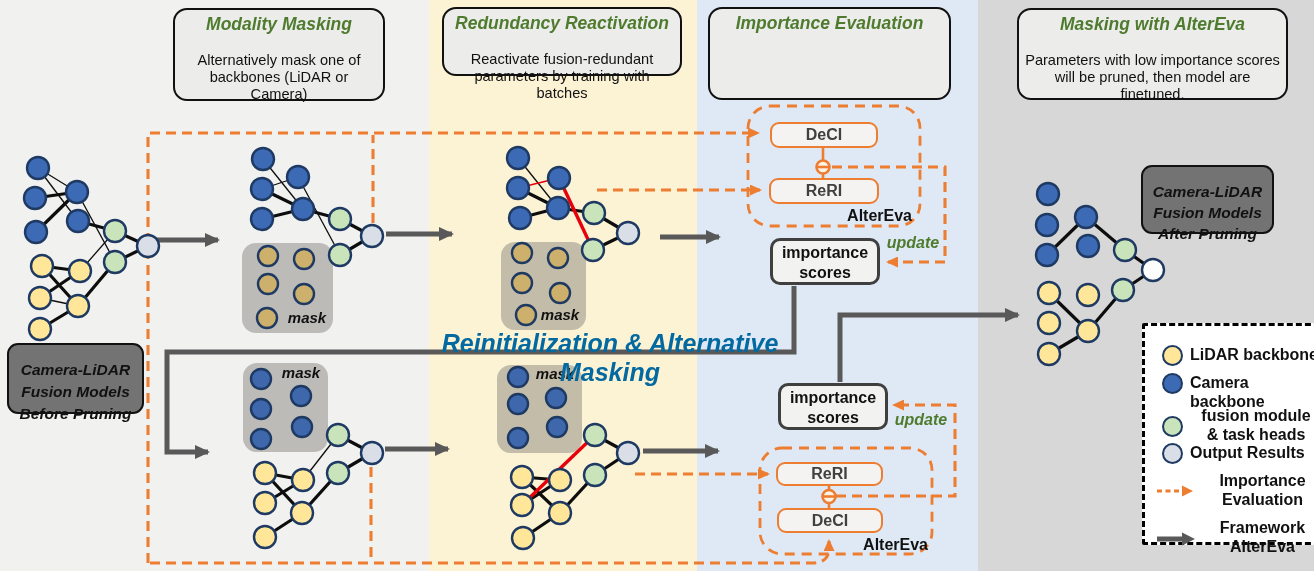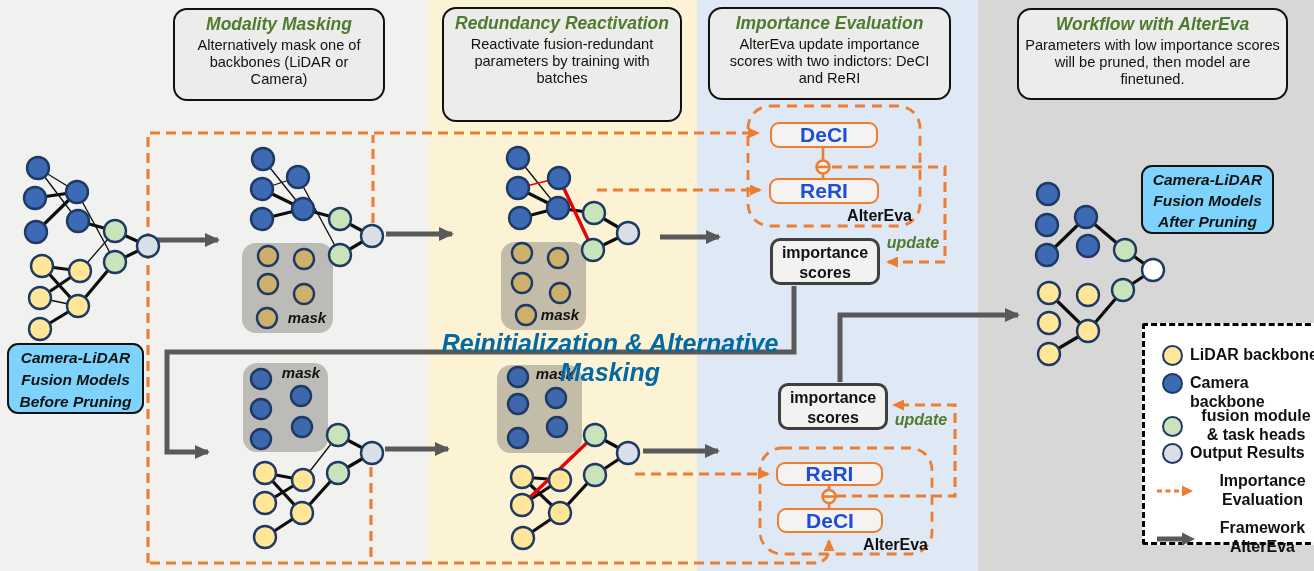--- a/index.html
+++ b/index.html
@@ -5,26 +5,26 @@
   html,body{margin:0;padding:0;background:#fff;}
   .fig{position:relative;width:1314px;height:571px;overflow:hidden;
        font-family:"Liberation Sans",sans-serif;background:#f1f1f0;}
   .abs{position:absolute;}
   .band{position:absolute;top:0;height:571px;}
   .layer{position:absolute;left:0;top:0;}
   .pre{white-space:pre-line;}
   .stagebox{position:absolute;background:#ececeb;border:2.5px solid #111;
             border-radius:14px;text-align:center;padding:4px 6px;box-sizing:border-box;}
   .stagetitle{font-size:17.5px;font-weight:bold;font-style:italic;color:#4e7b2e;line-height:1.2;}
-  .stagebody{font-size:14.6px;color:#111;line-height:1.17;margin-top:2px;}
-  .greenbox{position:absolute;background:#7dd3fc;border:2.5px solid #111;border-radius:11px;
+  .stagebody{font-size:14.6px;color:#111;line-height:1.17;margin-top:17px;}
+  .greenbox{position:absolute;background:#737373;border:2.5px solid #111;border-radius:11px;
             text-align:center;font-weight:bold;font-style:italic;font-size:15.5px;
-            line-height:1.4;color:#111;box-sizing:border-box;padding-top:2px;}
+            line-height:1.4;color:#111;box-sizing:border-box;padding-top:14px;}
   .orangebox{position:absolute;background:#f4f3f1;border:2.5px solid #ED7D31;border-radius:9px;
-             text-align:center;font-weight:bold;font-size:21px;color:#1d4ed8;box-sizing:border-box;}
+             text-align:center;font-weight:bold;font-size:16px;color:#404040;box-sizing:border-box;}
   .impbox{position:absolute;background:#f2f2f1;border:3px solid #3f3f3f;border-radius:10px;
           text-align:center;font-weight:bold;font-size:16px;line-height:1.22;color:#111;
           box-sizing:border-box;padding-top:2px;}
   .masklbl{position:absolute;font-weight:bold;font-style:italic;font-size:15px;color:#111;
            text-align:center;}
   .update{position:absolute;font-weight:bold;font-style:italic;font-size:16px;color:#4e7b2e;
           text-align:center;}
   .altereva{position:absolute;font-weight:bold;font-size:16px;color:#111;text-align:right;}
   .reinit{position:absolute;font-weight:bold;font-style:italic;font-size:25px;color:#0369a1;
           text-align:center;}
@@ -298,30 +298,29 @@
           <circle cx="1123" cy="290" r="11" fill="#c9e3ba"></circle>
         <circle cx="1153" cy="270" r="11" fill="#fdfdfd"></circle>
       </g>
     </g>
   </svg>
 
   <div class="stagebox" style="left:173px;top:8px;width:212px;height:93px;">
     <div class="stagetitle">Modality Masking</div>
     <div class="stagebody">Alternatively mask one of backbones (LiDAR or Camera)</div>
   </div>
-  <div class="stagebox" style="left:442px;top:7px;width:240px;height:115px;">
+  <div class="stagebox" style="left:442px;top:7px;width:240px;height:69px;">
     <div class="stagetitle">Redundancy Reactivation</div>
     <div class="stagebody">Reactivate fusion-redundant parameters by training with batches</div>
   </div>
   <div class="stagebox" style="left:708px;top:7px;width:243px;height:93px;">
     <div class="stagetitle">Importance Evaluation</div>
-    <div class="stagebody">AlterEva update importance scores with two indictors: DeCI and ReRI</div>
   </div>
   <div class="stagebox" style="left:1017px;top:8px;width:271px;height:92px;">
-    <div class="stagetitle">Workflow with AlterEva</div>
+    <div class="stagetitle">Masking with AlterEva</div>
     <div class="stagebody">Parameters with low importance scores will be pruned, then model are finetuned.</div>
   </div>
 
   <div class="greenbox pre" style="left:7px;top:343px;width:137px;height:71px;line-height:22px;">Camera-LiDAR
 Fusion Models
 Before Pruning</div>
   <div class="greenbox pre" style="left:1141px;top:165px;width:133px;height:69px;line-height:21px;">Camera-LiDAR
 Fusion Models
 After Pruning</div>
 

